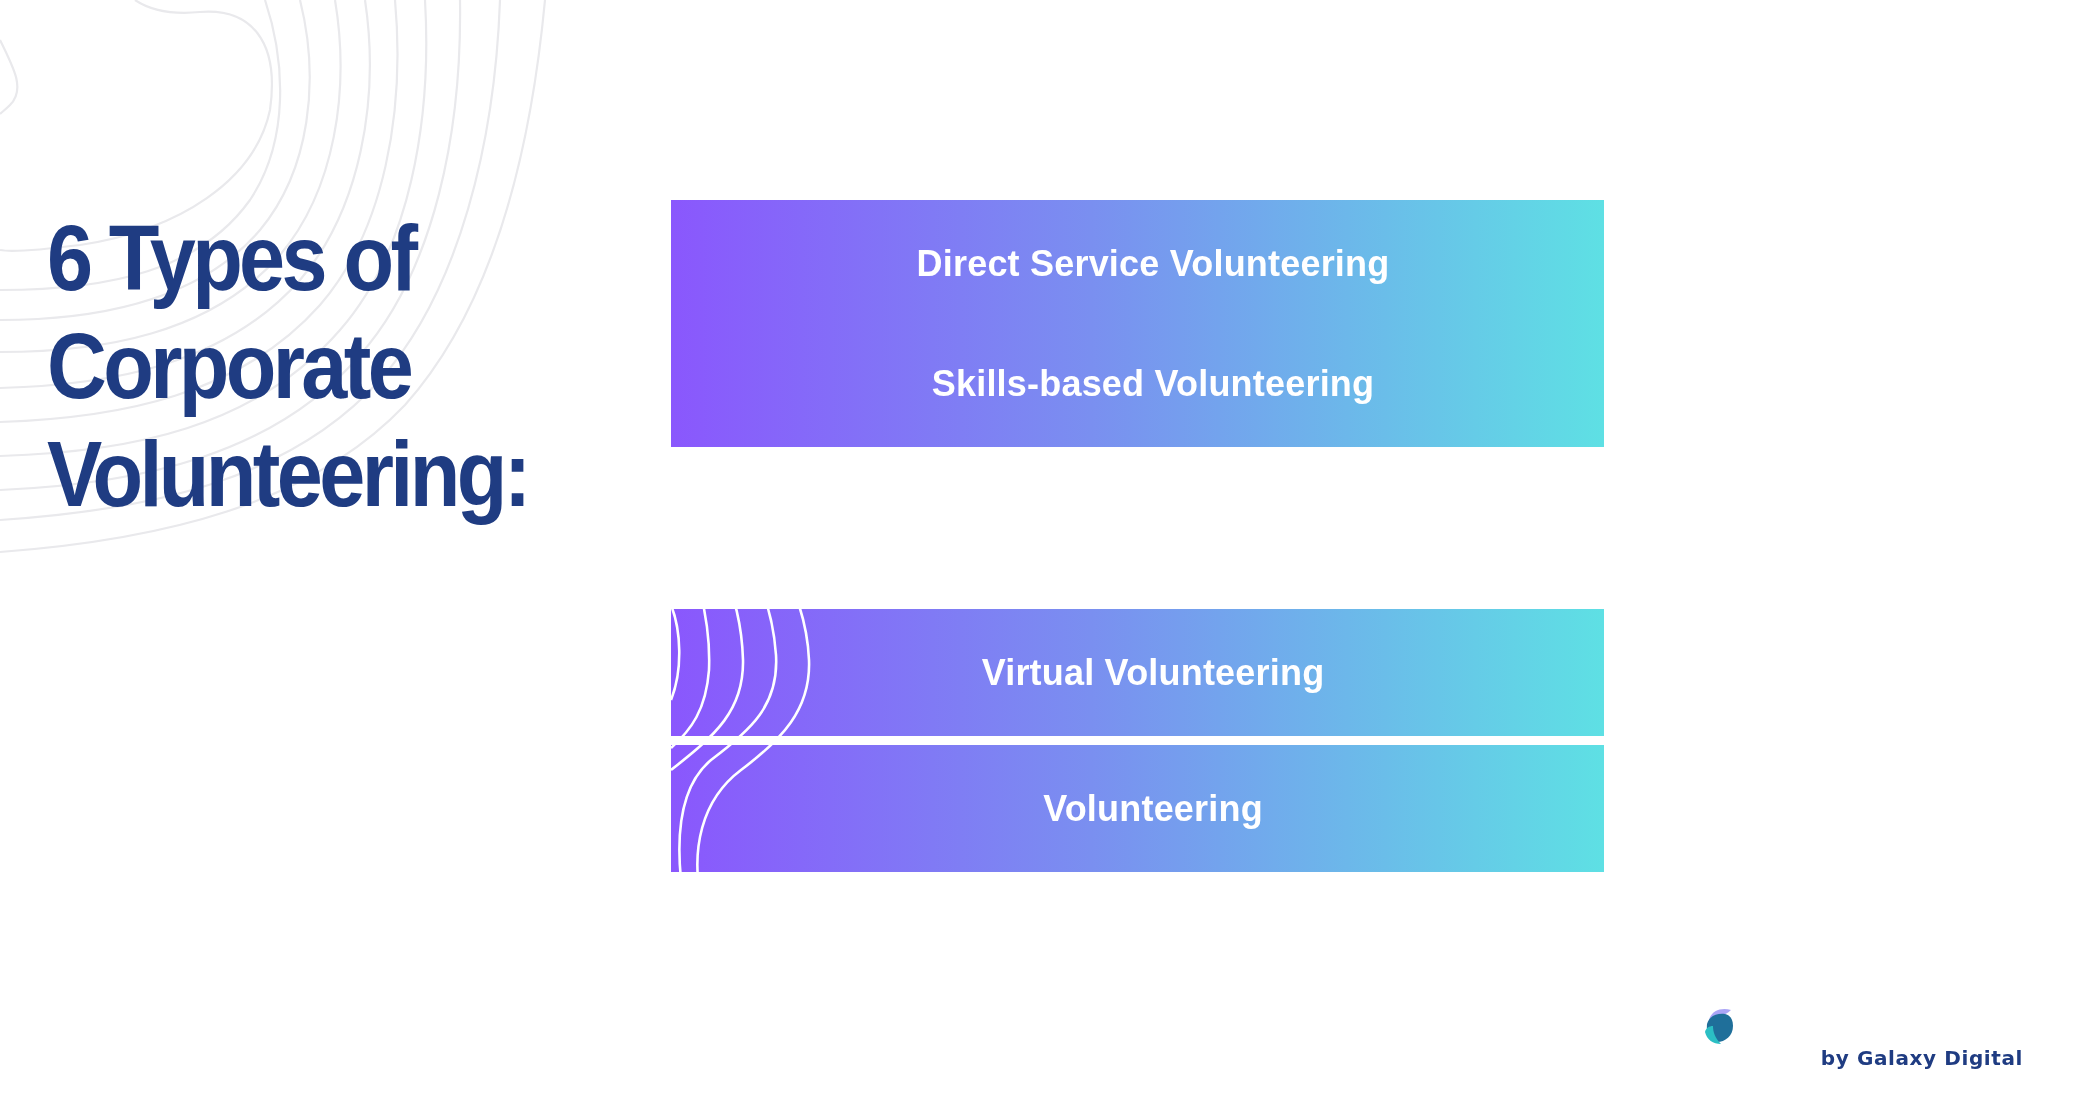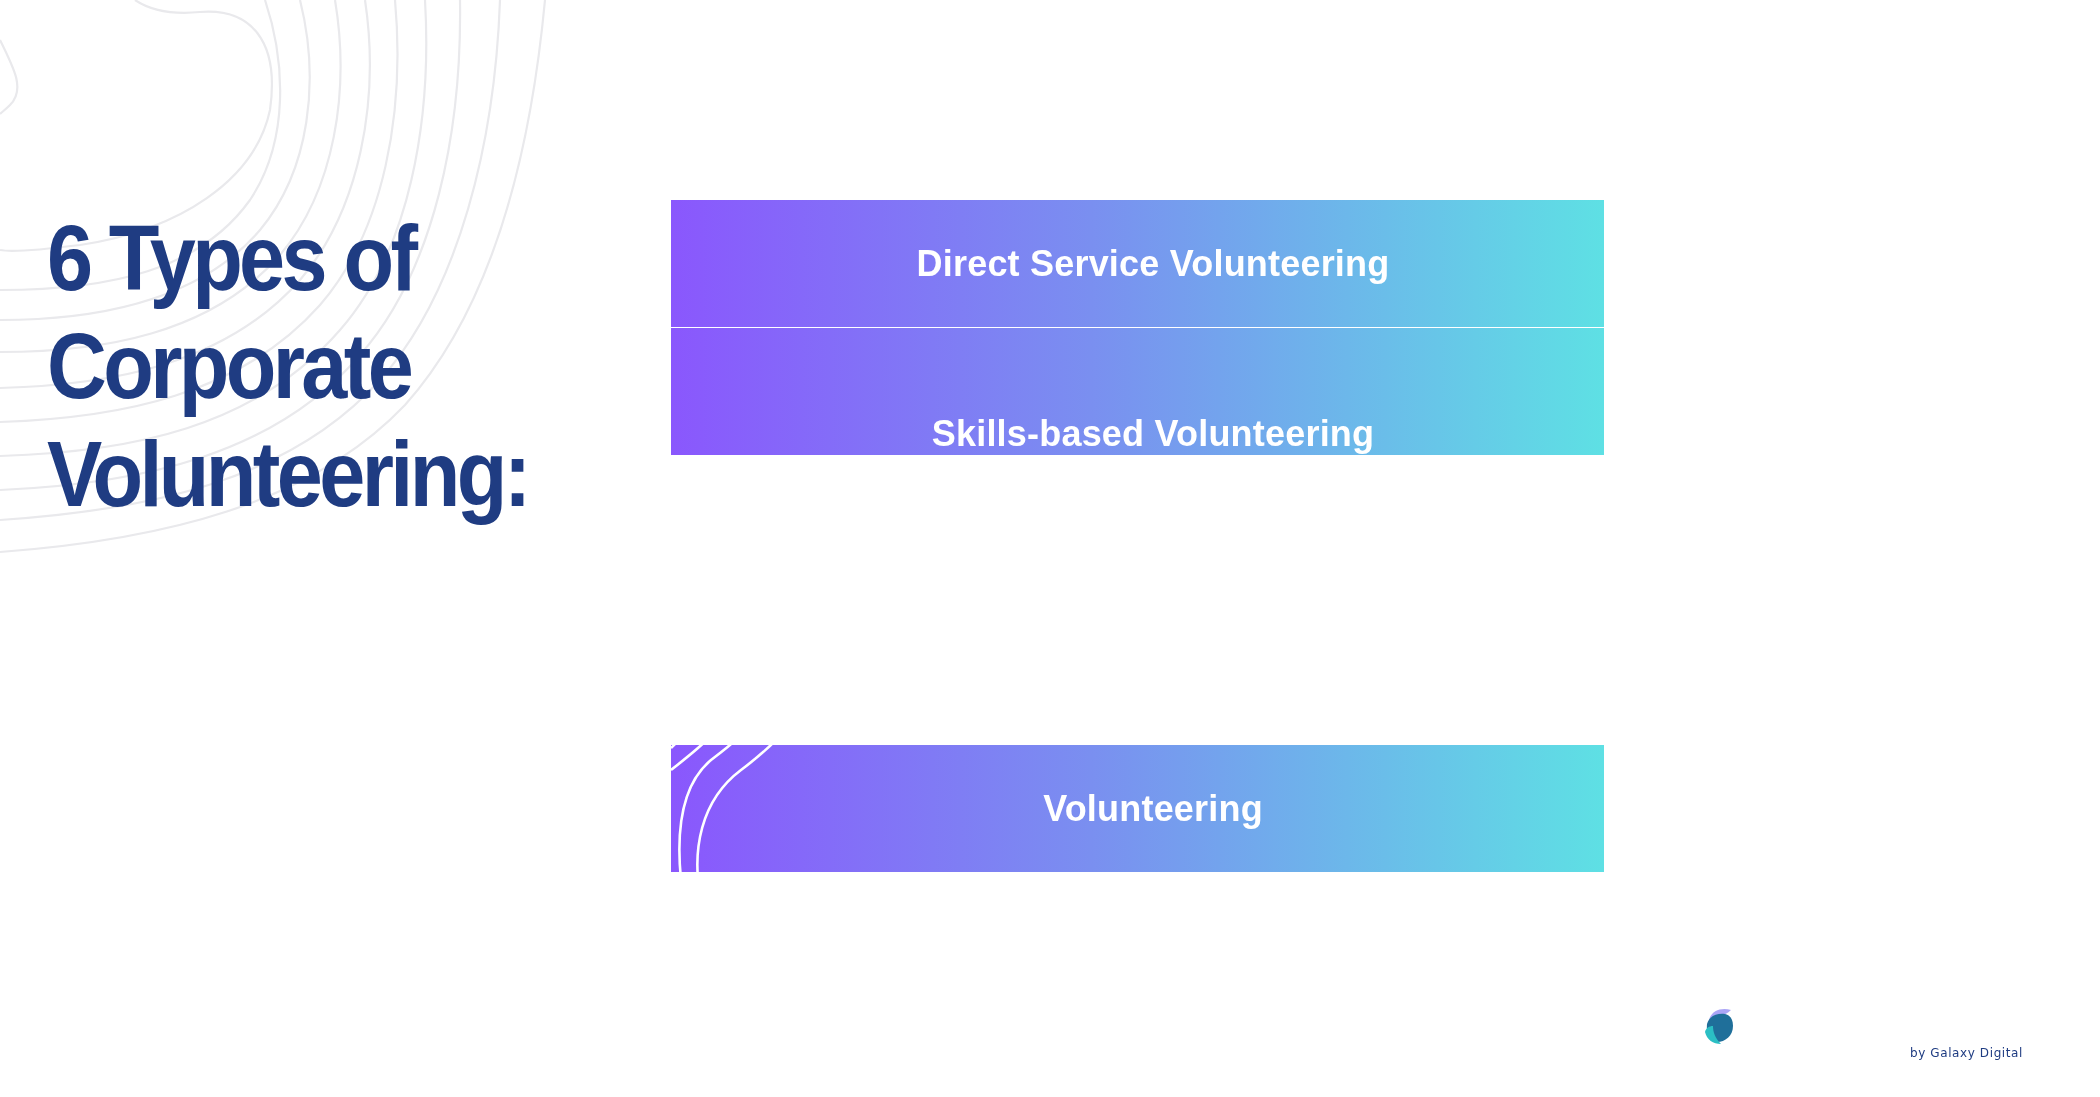--- a/index.html
+++ b/index.html
@@ -41,21 +41,21 @@
   .logo-icon { position: absolute; left: 0; top: 2px; width: 34px; height: 40px; }
   .logo-word {
     position: absolute; left: 36px; top: -4px;
     font-family: "Liberation Sans", sans-serif; font-weight: 700; font-size: 42px;
     letter-spacing: -1.5px; line-height: 48px; white-space: nowrap;
   }
   .logo-get { color: #1f6f9a; }
   .logo-connected { color: #2bbfc4; }
   .logo-by {
     position: absolute; right: 10px; top: 42px;
-    font-family: "DejaVu Sans", sans-serif; font-weight: 400; font-size: 12px;
+    font-family: "DejaVu Sans", sans-serif; font-weight: 700; font-size: 20px;
     color: #1f3c82; letter-spacing: 0.6px; white-space: nowrap;
   }
 </style>
 </head>
 <body>
 
 <svg class="bg-contours" viewBox="0 0 2100 1097" xmlns="http://www.w3.org/2000/svg">
   <g fill="none" stroke="#e9e9ec" stroke-width="2.2">
     <path d="M135,0 C150,10 170,15 200,12 C250,8 280,40 270,110 C255,180 180,230 80,245 C40,250 10,252 0,250"></path>
     <path d="M0,40 C15,70 25,90 10,105 C5,110 2,112 0,114"></path>
@@ -74,22 +74,25 @@
 <h1 class="title">
   <span class="line">6 Types of</span>
   <span class="line">Corporate</span>
   <span class="line">Volunteering:</span>
 </h1>
 
 <div class="bars">
   <div class="bar" style="top:0px; background: linear-gradient(90deg, #8a57fd 0%, #7a8ff0 45%, #5ee0e4 100%);">
     <span class="bar-label">Direct Service Volunteering</span>
   </div>
-  <div class="bar" style="top:128px; background: linear-gradient(90deg, #8a57fd 0%, #7a8ff0 45%, #5ee0e4 100%); align-items: flex-end;">
+  <div class="bar" style="top:120px; background: linear-gradient(90deg, #8a57fd 0%, #7a8ff0 45%, #5ee0e4 100%);">
     <span class="bar-label">Skills-based Volunteering</span>
+  </div>
+  <div class="bar" style="top:409px; background: linear-gradient(90deg, #8a57fd 0%, #7a8ff0 45%, #5ee0e4 100%);">
+    <span class="bar-label">Virtual Volunteering</span>
   </div>
   <div class="bar" style="top:545px; background: linear-gradient(90deg, #8a57fd 0%, #7a8ff0 45%, #5ee0e4 100%);">
     <span class="bar-label">Volunteering</span>
   </div>
 </div>
 
 <svg class="bar-contours" viewBox="0 0 933 808" xmlns="http://www.w3.org/2000/svg">
   <defs>
     <clipPath id="barsClip">
       <rect x="0" y="272" width="933" height="127"></rect>

